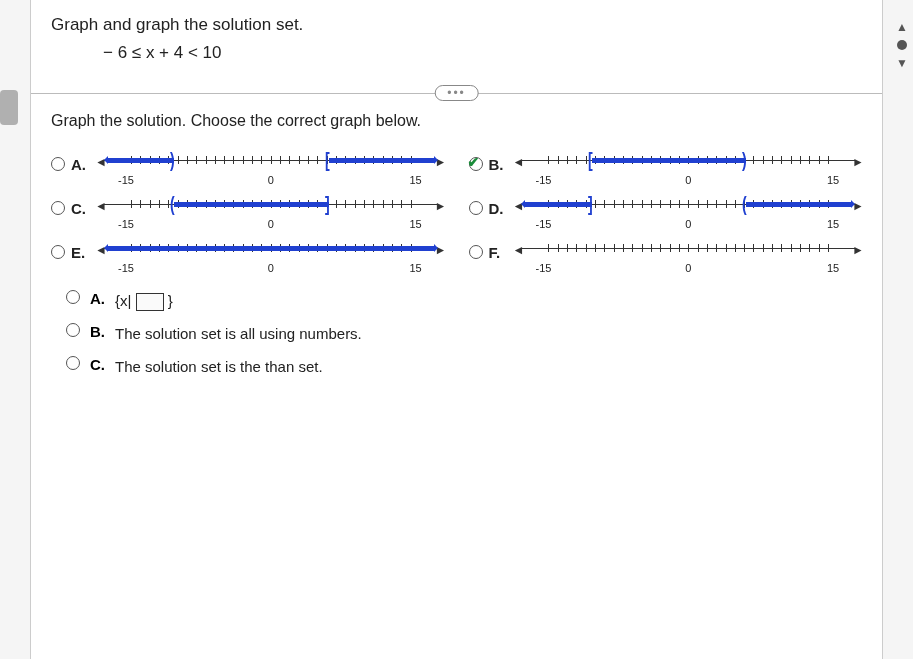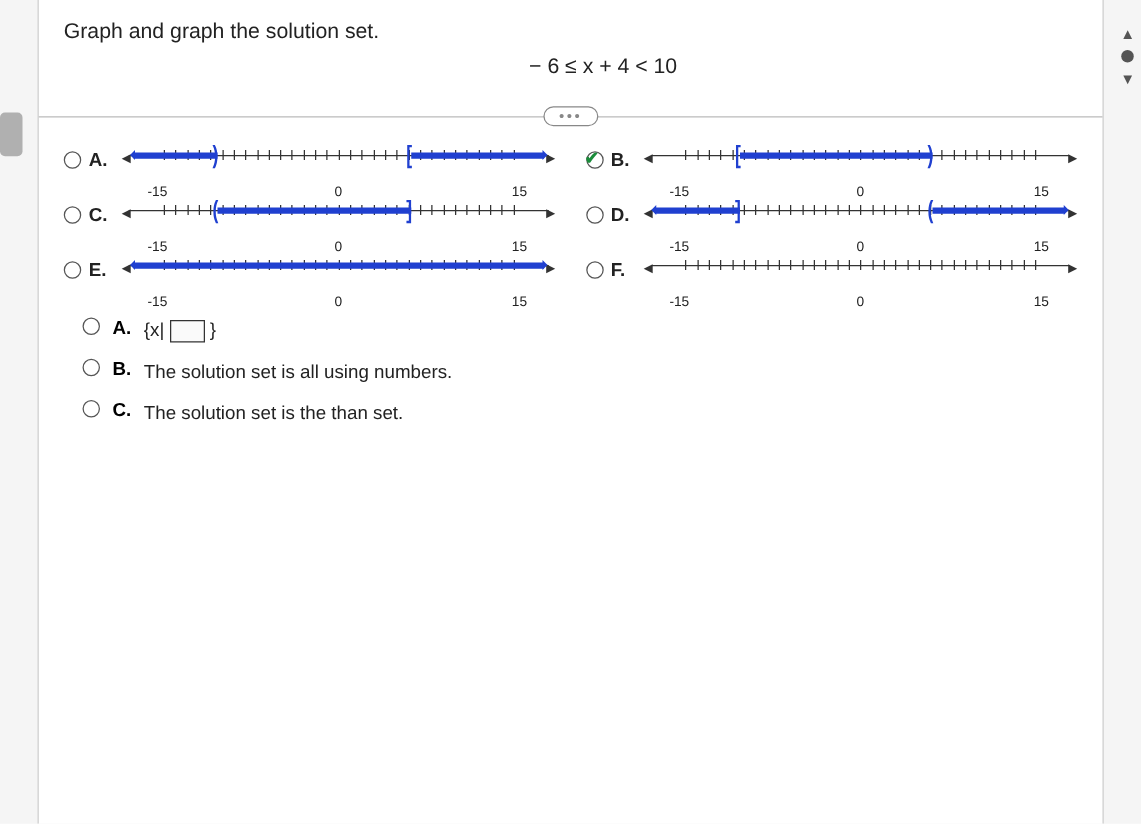--- a/index.html
+++ b/index.html
@@ -44,21 +44,20 @@
     .prompt {
       font-size: 17px;
       color: #222;
       margin-bottom: 8px;
     }
     .inequality {
       font-size: 17px;
       color: #222;
       margin-left: 52px;
       margin-bottom: 30px;
-      text-align: center;
     }
     .divider {
       height: 1px;
       background: #bbb;
       margin: 12px -20px 18px -20px;
       position: relative;
     }
     .divider-pill {
       position: absolute;
       left: 50%;
@@ -163,21 +162,21 @@
     .bracket-open, .bracket-close, .paren-open, .paren-close {
       position: absolute;
       top: 1px;
       font-size: 20px;
       font-weight: bold;
       color: #2040d0;
       transform: scaleX(0.7);
     }
     .nl-label {
       position: absolute;
-      top: 36px;
+      top: 26px;
       font-size: 11px;
       color: #222;
       transform: translateX(-50%);
     }
     .sb-text {
       font-size: 16px;
       color: #222;
       margin-bottom: 15px;
       line-height: 1.4;
     }
@@ -223,20 +222,21 @@
 
 <div class="page">
 
   <div class="prompt">Graph and graph the solution set.</div>
   <div class="inequality">− 6 ≤ x + 4 &lt; 10</div>
 
   <div class="divider">
     <div class="divider-pill">•••</div>
   </div>
 
+  <div class="section-text">Graph the solution. Choose the correct graph below.</div>
 
   <div class="graph-grid" id="graph-grid">
       <div class="graph-opt">
         <div class="radio"></div>
         <div class="opt-label">A.</div>
         <div class="numline">
           <div class="axis"></div>
           <div class="arrow-l">◄</div>
           <div class="arrow-r">►</div>
           <div class="ticks">

